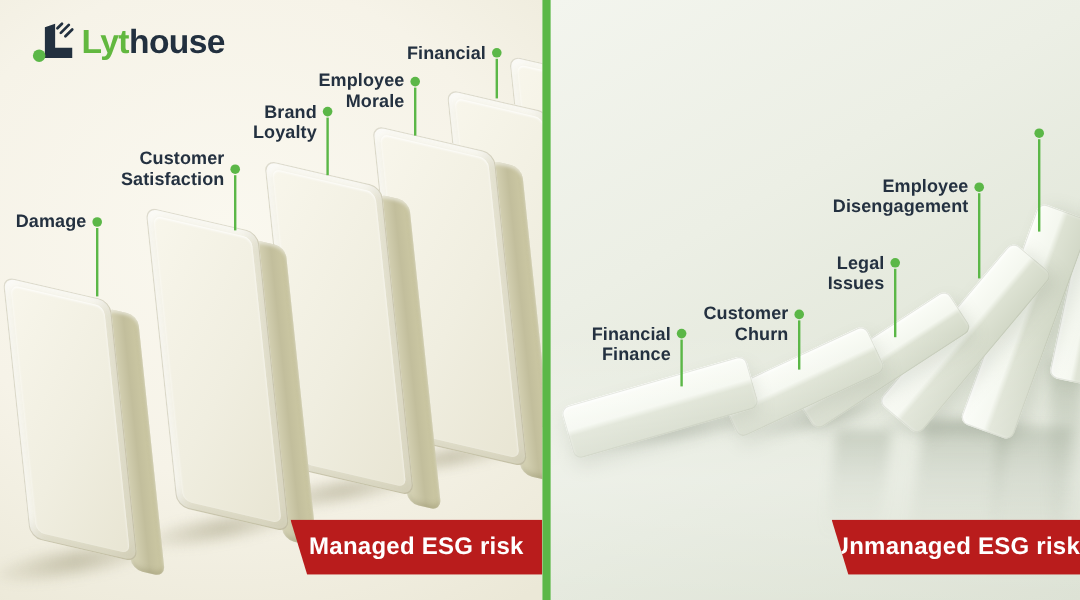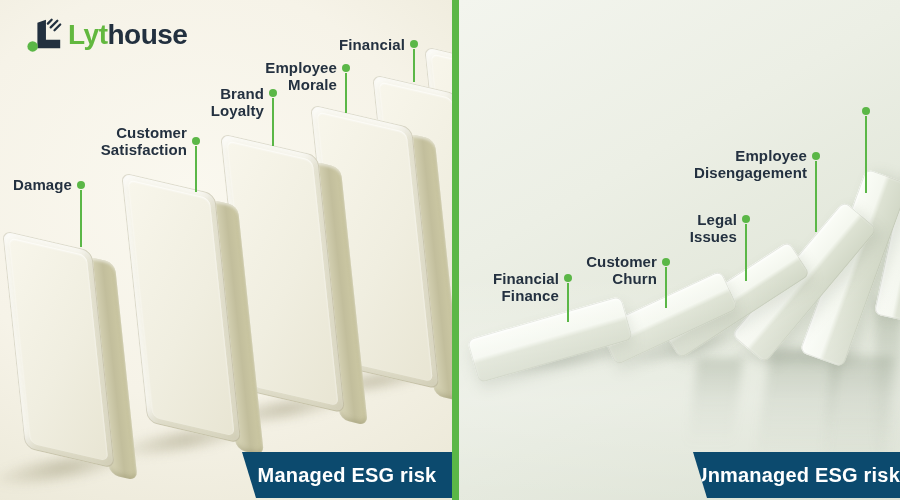--- a/index.html
+++ b/index.html
@@ -69,21 +69,21 @@
   
   .lbl{
     position:absolute;color:#243140;font-size:15px;font-weight:700;line-height:17px;
     text-align:right;white-space:pre-line;letter-spacing:.1px;z-index:30;
   }
   .pin{position:absolute;width:8px;display:flex;flex-direction:column;align-items:center;z-index:30;}
   .pin-dot{width:8px;height:8px;border-radius:50%;background:#5bb747;}
   .pin-line{width:2px;background:#5bb747;margin-top:1px;}
   
   .banner{
-    position:absolute;top:452px;height:46px;background:#0c4a6e;color:#ffffff;
+    position:absolute;top:433px;height:46px;background:#b91c1c;color:#ffffff;
     display:flex;align-items:center;justify-content:center;
     font-size:20px;font-weight:700;letter-spacing:.2px;z-index:35;
     clip-path:polygon(0 0,100% 0,100% 100%,14px 100%);
   }
   .banner-left{left:242px;width:210px;}
   .banner-right{left:693px;width:207px;align-items:center;}
 </style>
 </head>
 <body>
 

